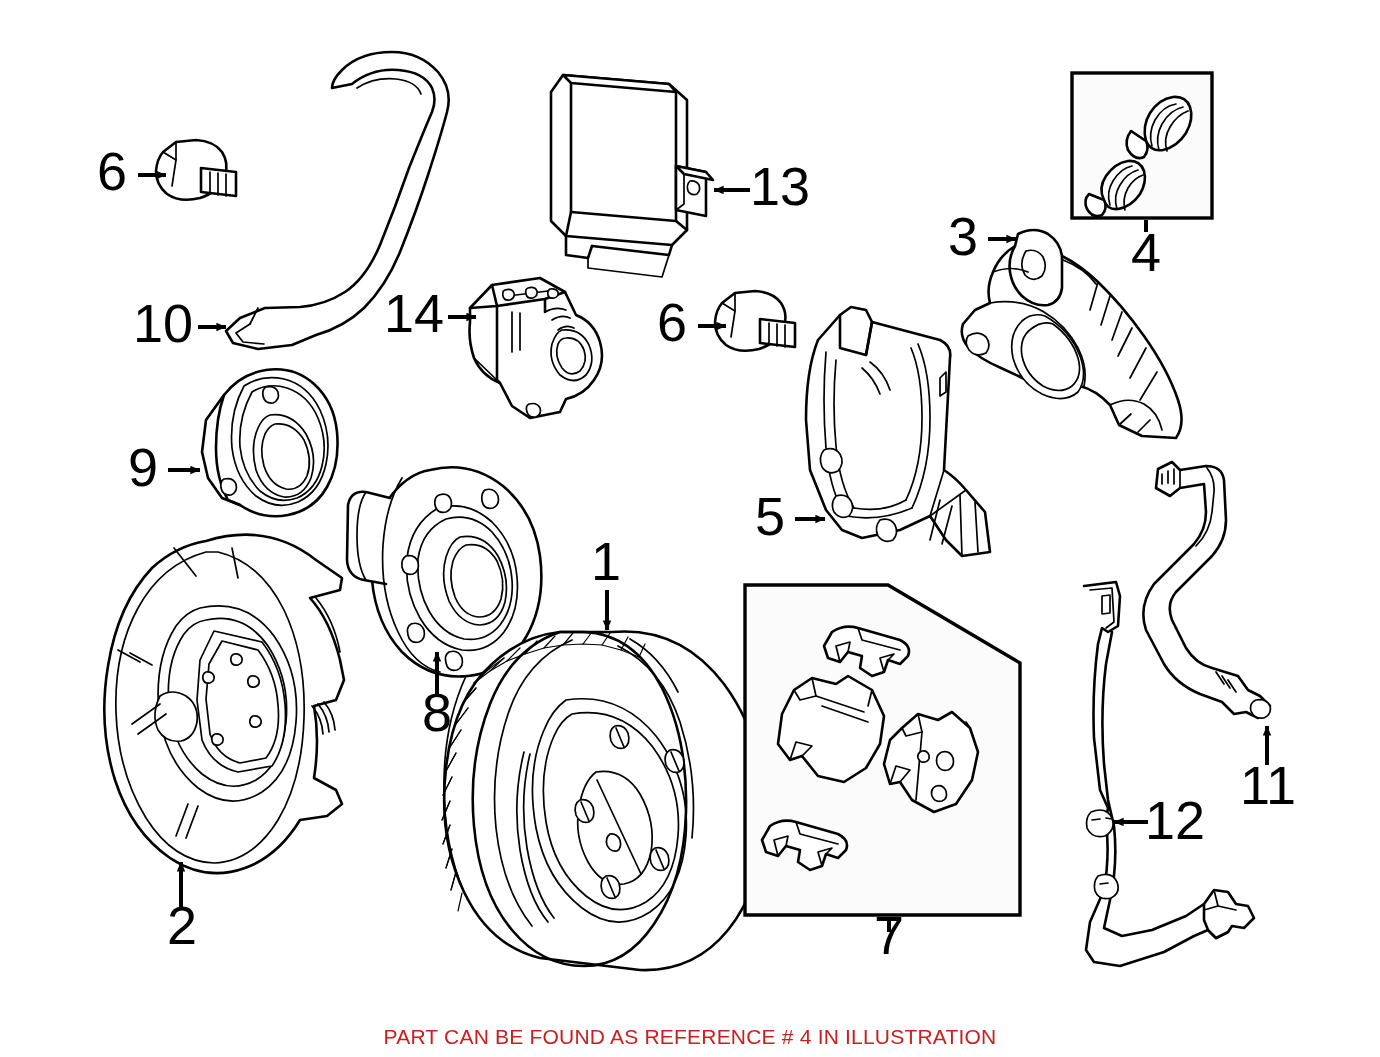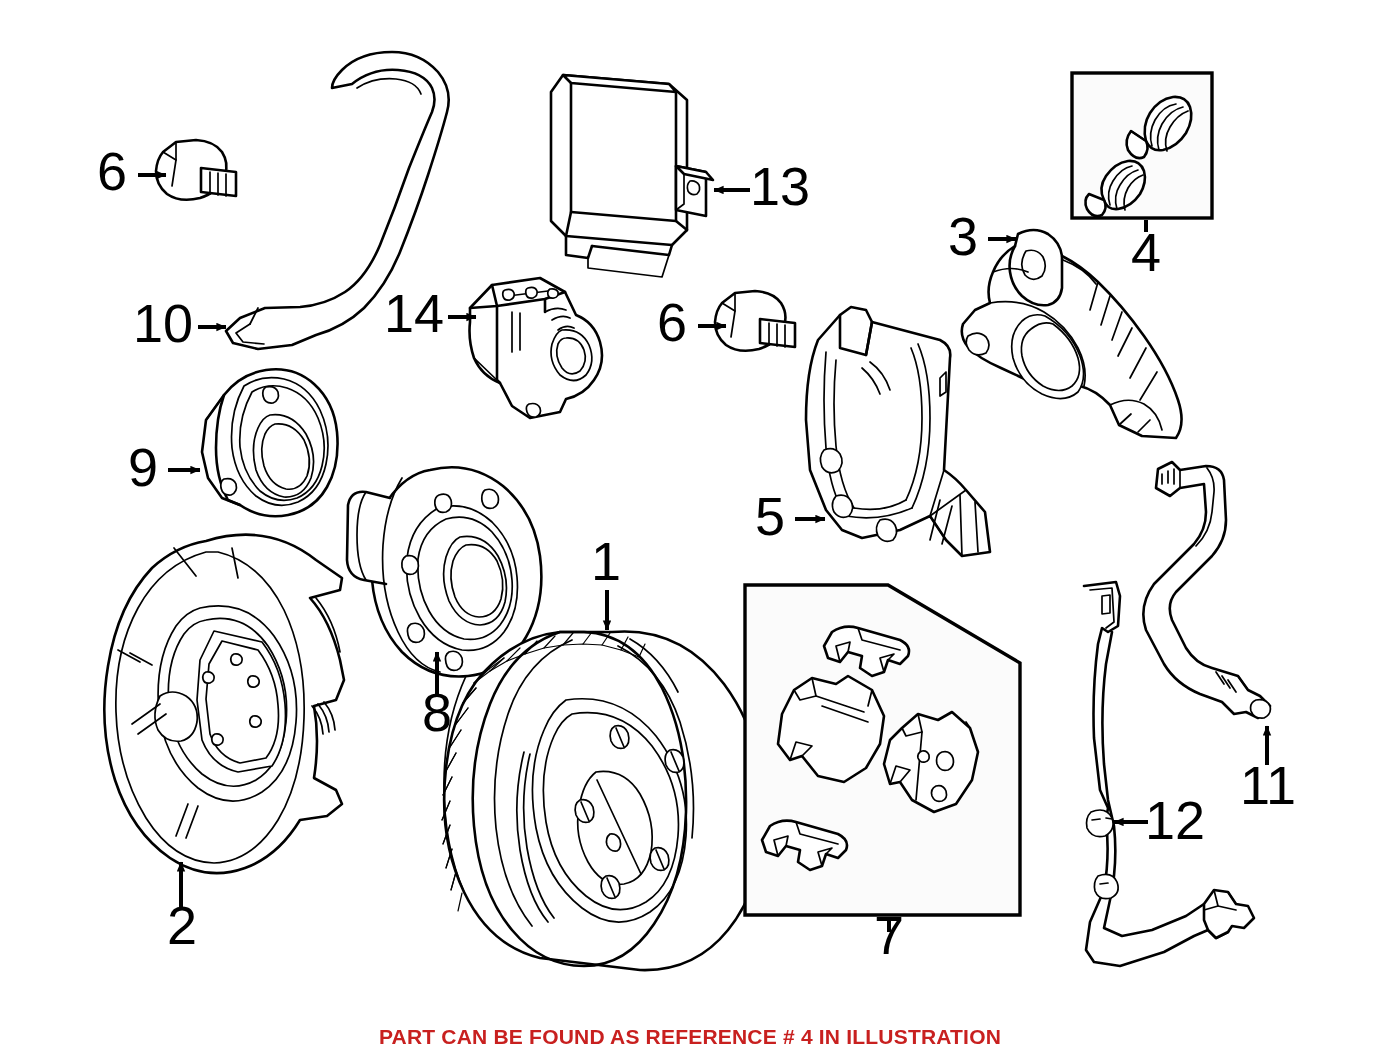--- a/index.html
+++ b/index.html
@@ -13,21 +13,21 @@
   #parts-svg{position:absolute;left:0;top:0;width:1380px;height:1057px;display:block;}
   .callout-num{
     font-family:"Liberation Sans", sans-serif;
     font-size:54px;font-weight:400;fill:#000;
     dominant-baseline:middle;
   }
   .caption-bar{
     position:absolute;left:0;right:0;bottom:8px;
     text-align:center;
     font-family:"Liberation Sans", sans-serif;
-    font-size:21px;font-weight:bold;letter-spacing:.2px;
+    font-size:21px;font-weight:normal;letter-spacing:.2px;
     color:#c8201f;
     user-select:text;
   }
   svg .ln{fill:none;stroke:#000;stroke-width:2.6;stroke-linejoin:round;stroke-linecap:round;}
   svg .ln-t{fill:none;stroke:#000;stroke-width:1.7;stroke-linejoin:round;stroke-linecap:round;}
   svg .ln-h{fill:none;stroke:#000;stroke-width:1.2;stroke-linejoin:round;stroke-linecap:round;}
   svg .fillw{fill:#ffffff;stroke:#000;stroke-width:2.6;stroke-linejoin:round;stroke-linecap:round;}
   svg .fillw-t{fill:#ffffff;stroke:#000;stroke-width:1.7;stroke-linejoin:round;stroke-linecap:round;}
   svg .boxfill{fill:#fbfbfb;stroke:#000;stroke-width:3.4;stroke-linejoin:miter;}
   svg .lead{fill:none;stroke:#000;stroke-width:4;stroke-linecap:butt;}

